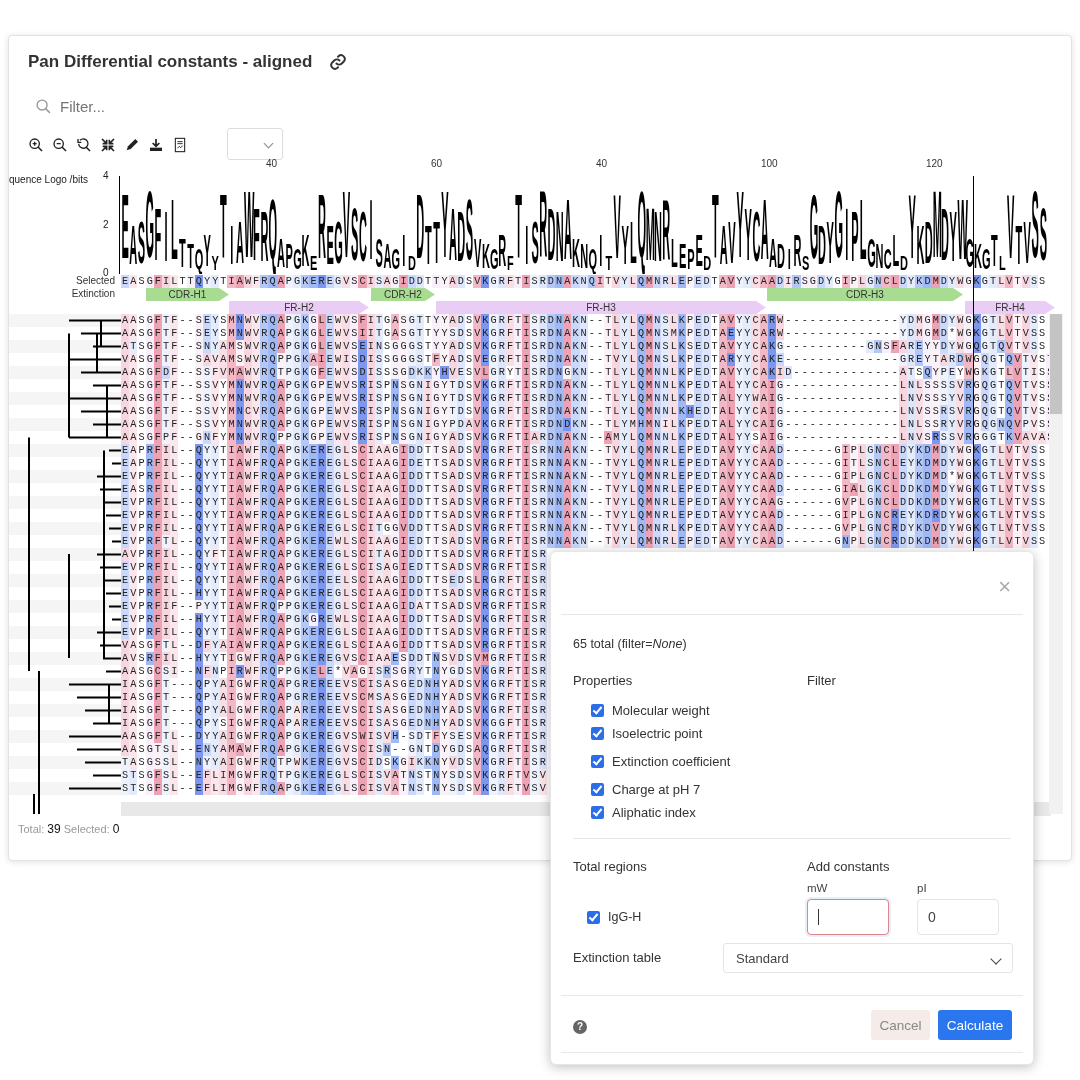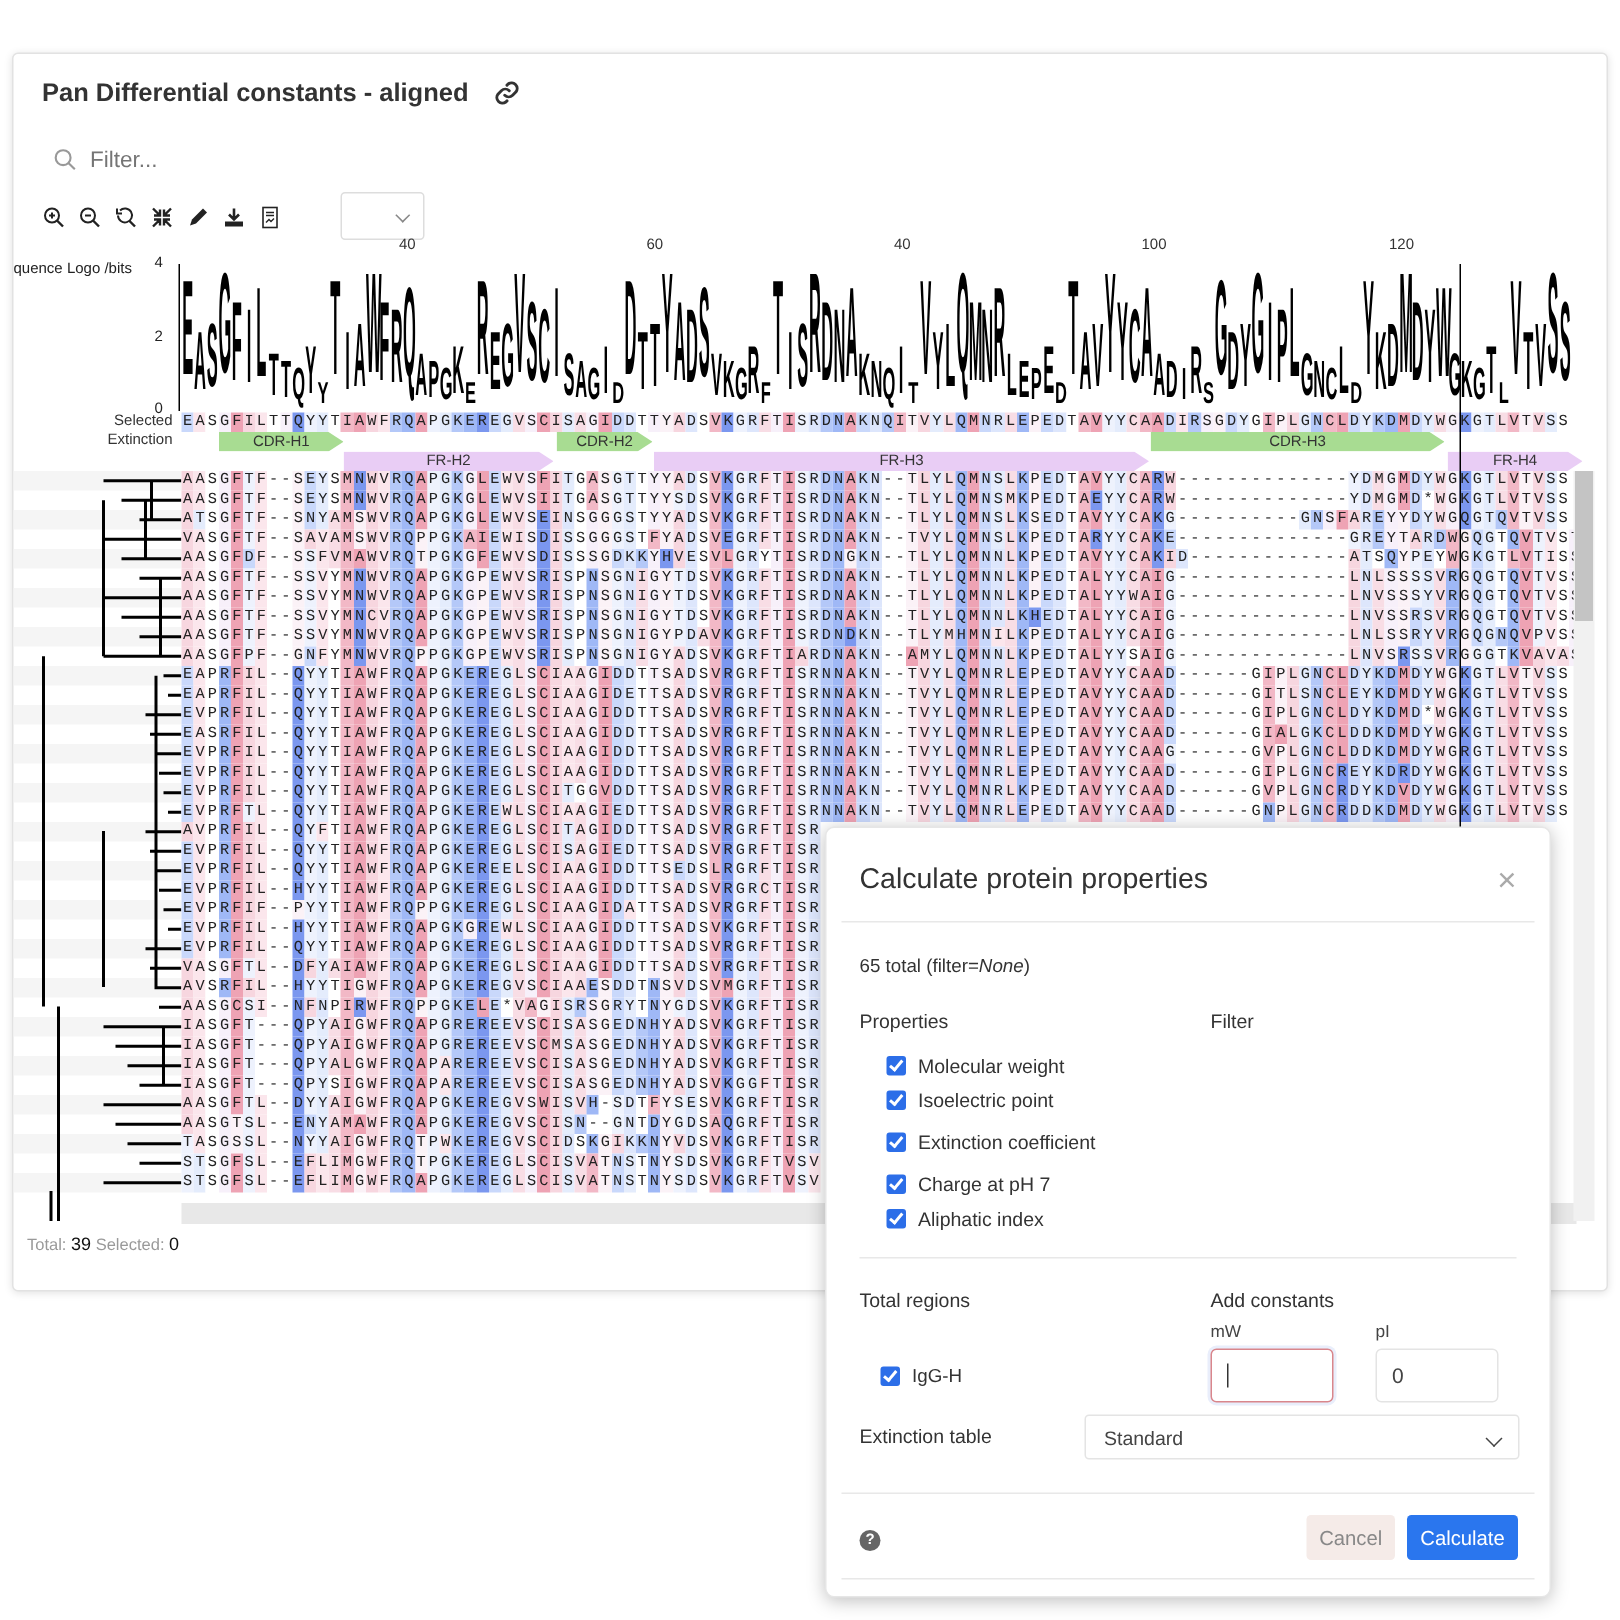--- a/index.html
+++ b/index.html
@@ -332,21 +332,20 @@
 
   <div class="status">
     <span>Total:</span>
     <b>39</b>
     <span>Selected:</span>
     <b>0</b>
   </div>
 </div>
 
 <div class="modal">
-  <div class="m-title">Calculate protein properties</div>
   <div class="m-close">×</div>
   <div class="m-hr" style="top:62px"></div>
   <div class="m-total"><span>65 total (filter=</span><i>None</i><span>)</span></div>
 
   <div class="m-h" style="left:22px;top:121px">Properties</div>
   <div class="m-h" style="left:256px;top:121px">Filter</div>
 
   <div class="m-chk" style="top:151px">
       <span class="cb"></span>
       <span>Molecular weight</span>

